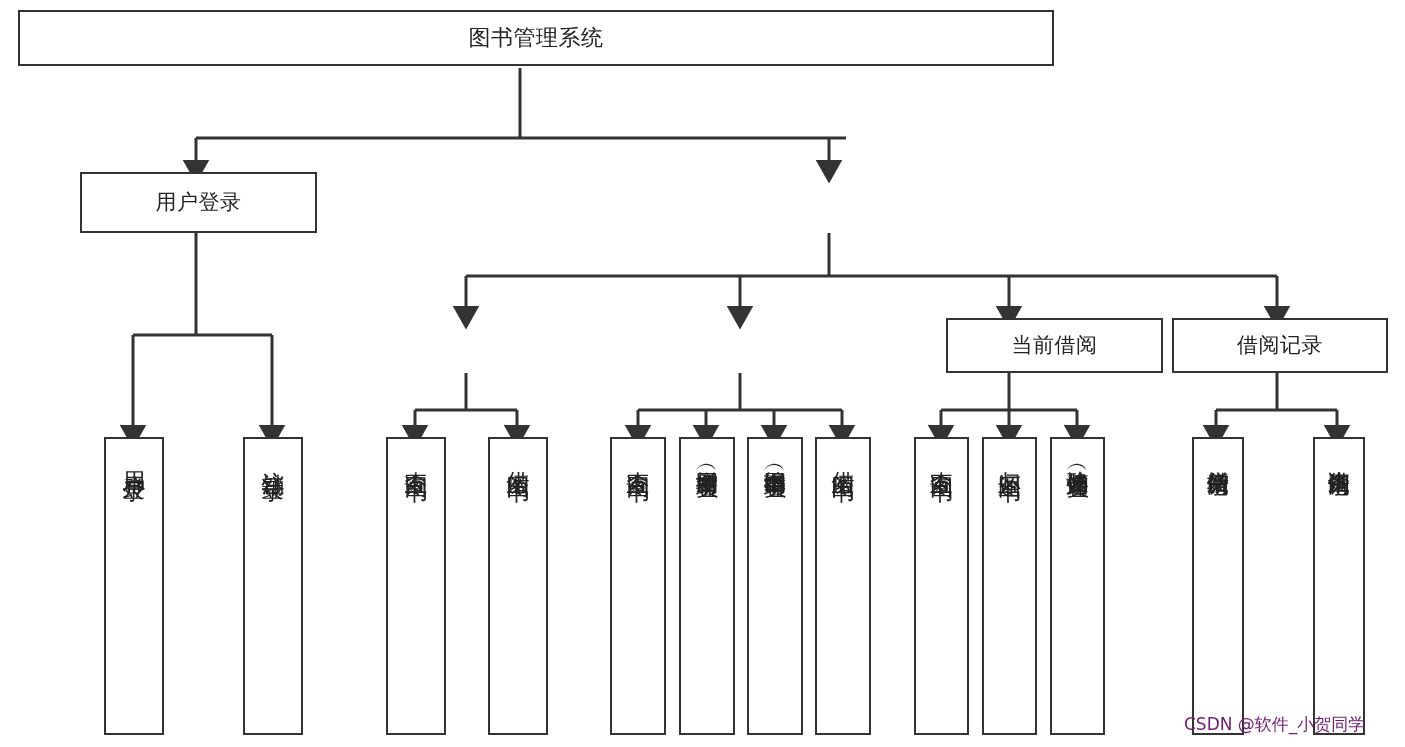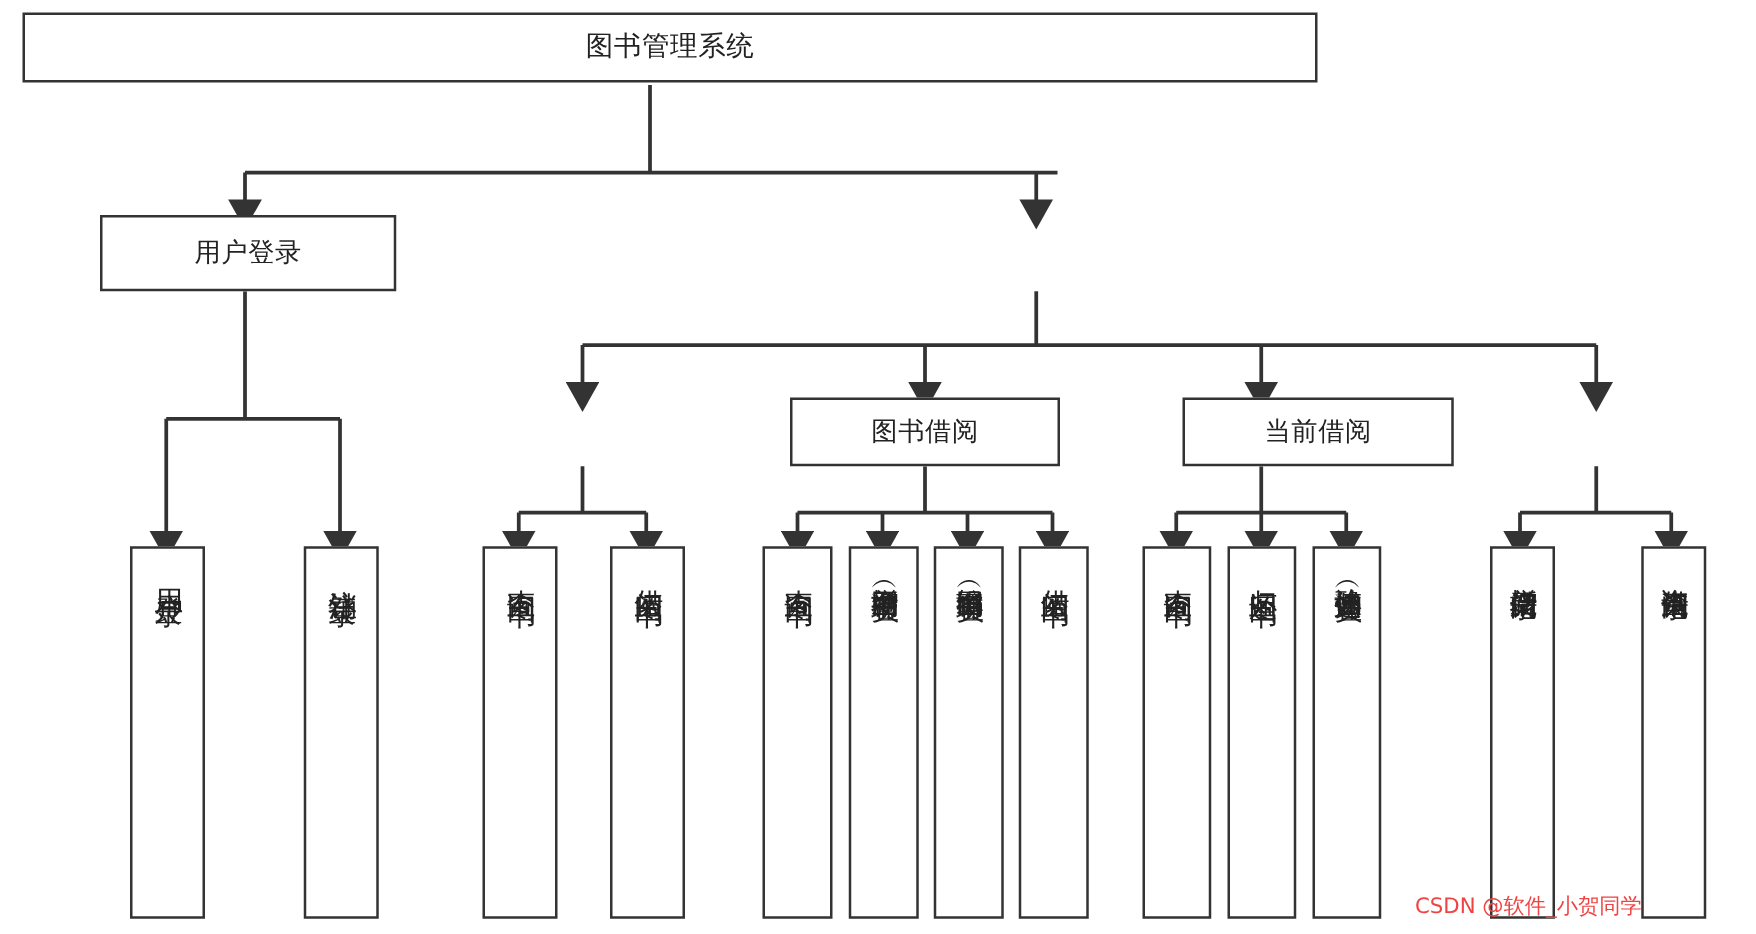--- a/index.html
+++ b/index.html
@@ -63,24 +63,24 @@
     font-size: 23px;
     line-height: 1.0;
     letter-spacing: 3px;
   }
   .node.vert.tall-text .node-label {
     font-size: 22px;
     letter-spacing: 1px;
   }
   .watermark {
     position: absolute;
-    left: 1132px;
+    left: 1184px;
     top: 713px;
     font-size: 17px;
-    color: #ef4444;
+    color: #701a75;
     white-space: nowrap;
     z-index: 5;
     font-family: "DejaVu Sans", "Liberation Sans", sans-serif;
   }
 </style>
 </head>
 <body>
 
 <div id="canvas">
 
@@ -135,26 +135,26 @@
   </svg>
 
   <div class="node horiz root" style="left:18px; top:10px; width:1036px; height:56px;">
     <span class="node-label">图书管理系统</span>
   </div>
 
   <div class="node horiz" style="left:80px; top:172px; width:237px; height:61px;">
     <span class="node-label">用户登录</span>
   </div>
 
-  <div class="node horiz" style="left:632px; top:318px; width:216px; height:55px;">
-    <span class="node-label">图书借阅</span>
-  </div>
   <div class="node horiz" style="left:946px; top:318px; width:217px; height:55px;">
     <span class="node-label">当前借阅</span>
   </div>
+  <div class="node horiz" style="left:1172px; top:318px; width:216px; height:55px;">
+    <span class="node-label">借阅记录</span>
+  </div>
 
   <div class="node vert" style="left:104px; top:437px; width:60px; height:298px;">
     <span class="node-label">用户登录</span>
   </div>
   <div class="node vert" style="left:243px; top:437px; width:60px; height:298px;">
     <span class="node-label">注销登录</span>
   </div>
 
   <div class="node vert" style="left:386px; top:437px; width:60px; height:298px;">
     <span class="node-label">查询图书</span>

